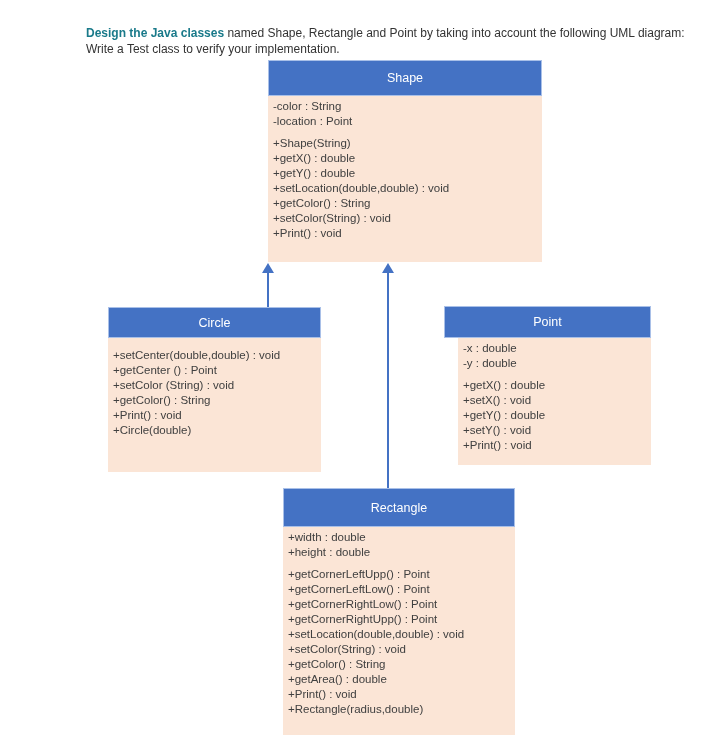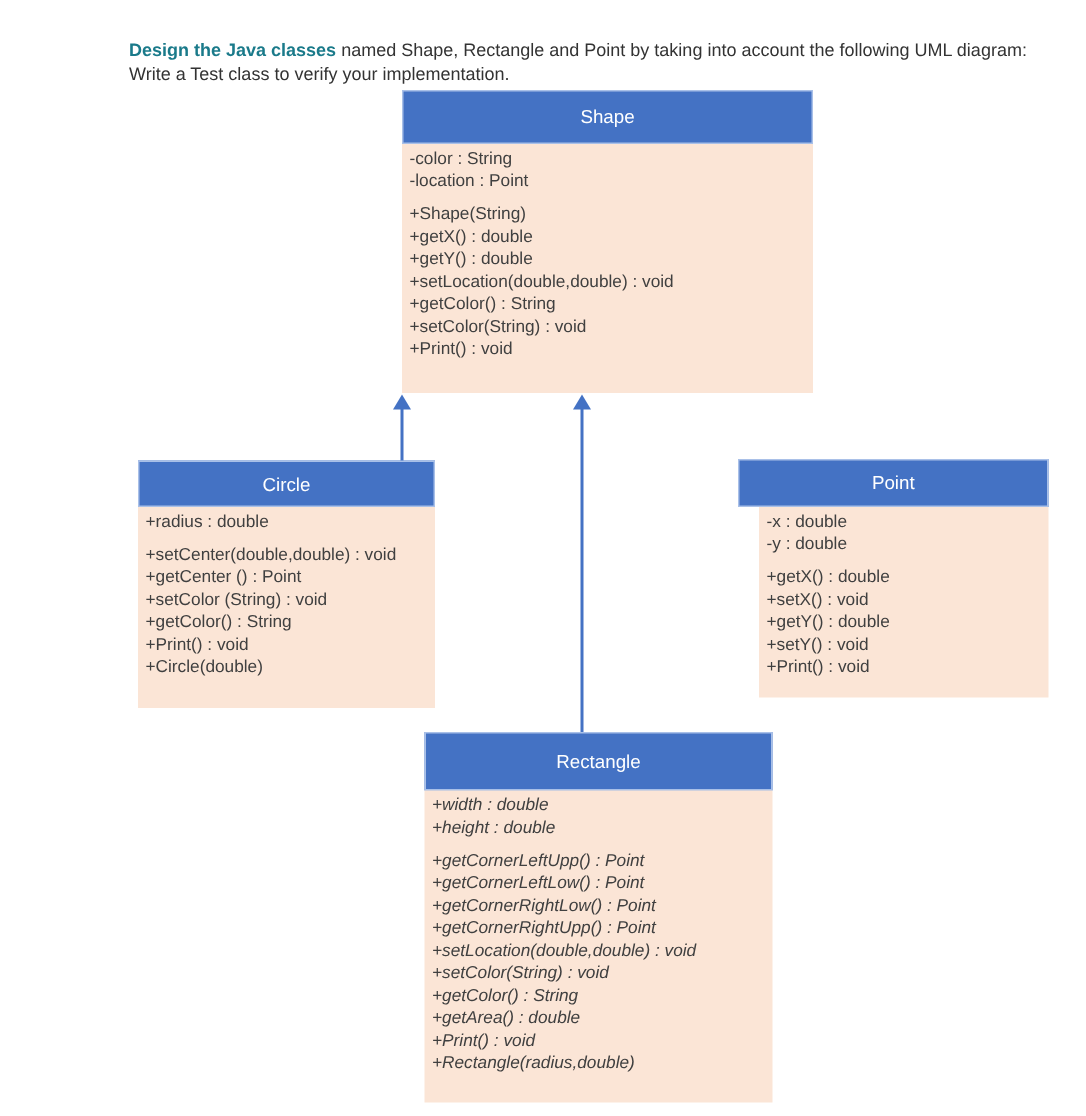--- a/index.html
+++ b/index.html
@@ -28,31 +28,31 @@
     padding:3px 4px 0 5px;
   }
   .section.methods{margin-top:7px;}
   .member-line{white-space:nowrap;}
 
   
   .box-shape{left:248px;top:60px;width:274px;padding-left:20px;}
   .box-shape .uml-header{height:36px;}
   .box-shape .uml-body{height:166px;}
 
-  .box-circle{left:92px;top:307px;width:198px;}
+  .box-circle{left:108px;top:307px;width:213px;}
   .box-circle .uml-header{height:31px;}
   .box-circle .uml-body{height:134px;}
 
-  .box-point{left:492px;top:306px;width:207px;}
+  .box-point{left:444px;top:306px;width:207px;}
   .box-point .uml-header{height:32px;}
   .box-point .uml-body{height:127px;margin-left:14px;}
 
   .box-rectangle{left:283px;top:488px;width:232px;}
   .box-rectangle .uml-header{height:39px;}
-  .box-rectangle .uml-body{height:208px;font-style:italic;}
+  .box-rectangle .uml-body{height:208px;}
 
   
   .arrow-head{
     position:absolute;width:0;height:0;
     border-left:6px solid transparent;border-right:6px solid transparent;
     border-bottom:10px solid var(--arrow-blue,#4472C4);
   }
   .arrow-stem{position:absolute;width:2px;background:var(--arrow-blue,#4472C4);}
   .arrow1-head{left:262px;top:263px;}
   .arrow1-stem{left:267px;top:271px;height:36px;}
@@ -81,23 +81,20 @@
           <div class="member-line">+getColor() : String</div>
           <div class="member-line">+setColor(String) : void</div>
           <div class="member-line">+Print() : void</div>
         </div>
     </div>
   </div>
 
   <div class="uml-class box-circle">
     <div class="uml-header">Circle</div>
     <div class="uml-body">
-      <div class="section attrs">
-          <div class="member-line">+radius : double</div>
-        </div>
       <div class="section methods">
           <div class="member-line">+setCenter(double,double) : void</div>
           <div class="member-line">+getCenter () : Point</div>
           <div class="member-line">+setColor (String) : void</div>
           <div class="member-line">+getColor() : String</div>
           <div class="member-line">+Print() : void</div>
           <div class="member-line">+Circle(double)</div>
         </div>
     </div>
   </div>

